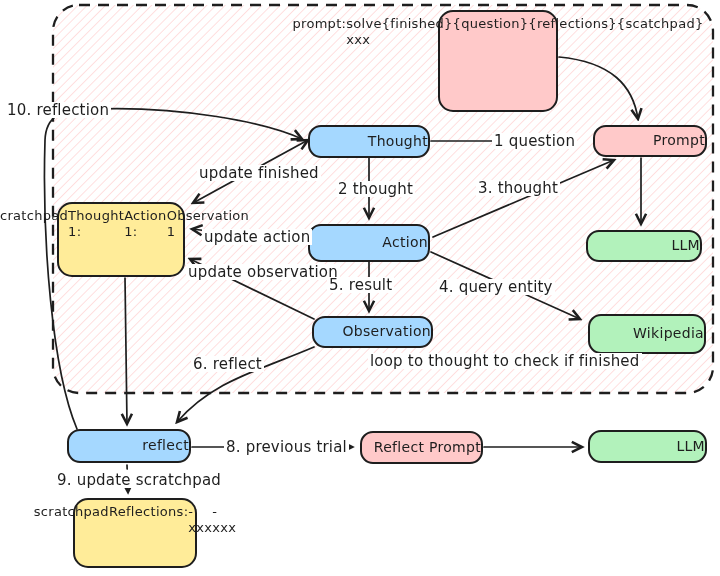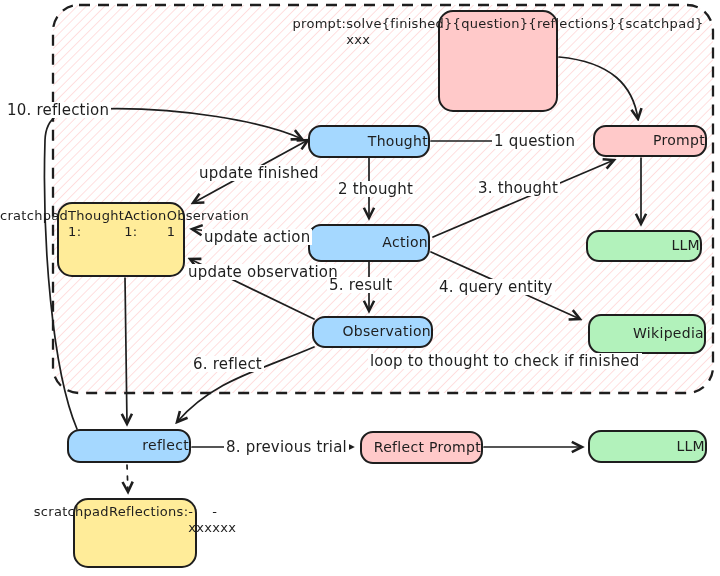--- a/index.html
+++ b/index.html
@@ -140,14 +140,15 @@
   <div class="edge-label" style="left:468px; top:133px;margin-left:24px;">1 question</div>
   <div class="edge-label" style="left:336px; top:181px;">2 thought</div>
   <div class="edge-label" style="left:476px; top:180px;">3. thought</div>
   <div class="edge-label" style="left:202px; top:229px;">update action</div>
   <div class="edge-label" style="left:186px; top:264px;">update observation</div>
   <div class="edge-label" style="left:327px; top:277px;">5. result</div>
   <div class="edge-label" style="left:437px; top:279px;">4. query entity</div>
   <div class="edge-label" style="left:336px; top:353px;margin-left:32px;">loop to thought to check if finished</div>
   <div class="edge-label" style="left:191px; top:356px;">6. reflect</div>
   <div class="edge-label" style="left:224px; top:439px;">8. previous trial</div>
+  <div class="edge-label" style="left:55px;  top:472px;">9. update scratchpad</div>
 
 </div>
 
 </body></html>

